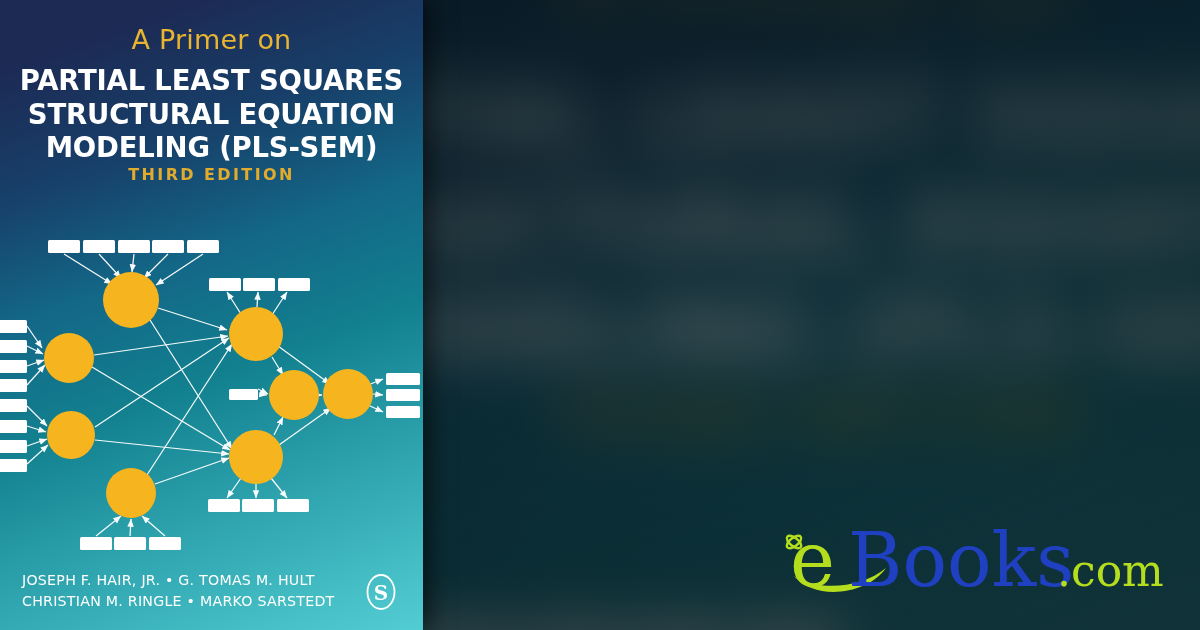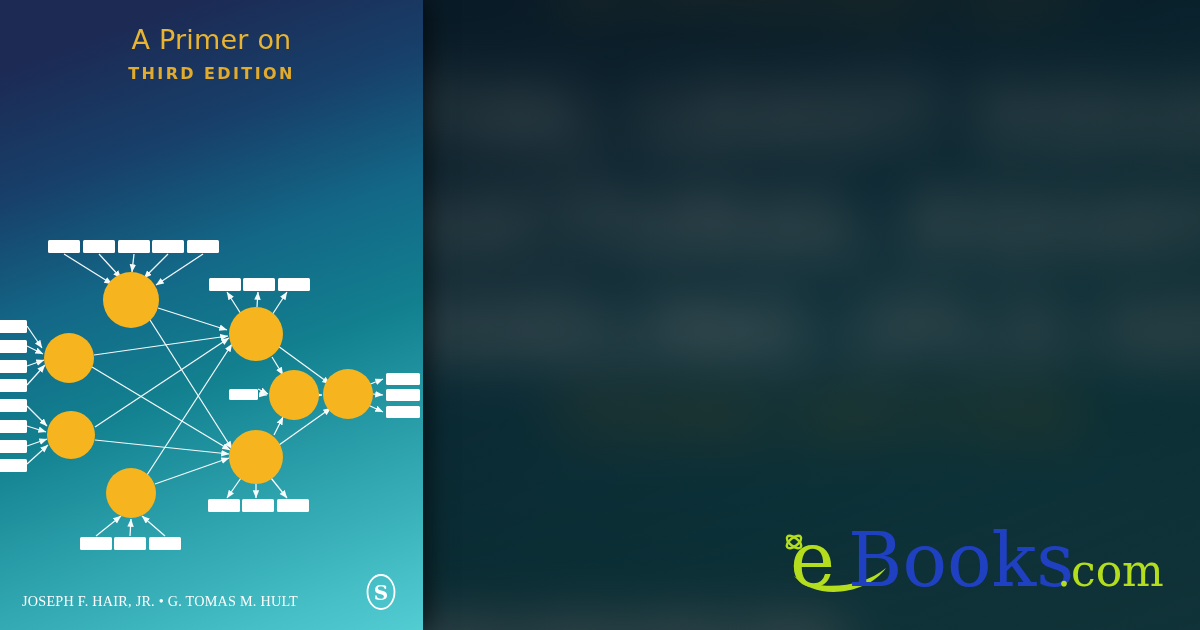--- a/index.html
+++ b/index.html
@@ -58,21 +58,21 @@
     margin-top:0;font-family:"DejaVu Sans",sans-serif;
   }
 
   
   .authors{
     position:absolute;left:22px;bottom:18px;width:330px;
     color:#ffffff;font-size:14.2px;line-height:1.48;
     letter-spacing:.25px;font-family:"DejaVu Sans",sans-serif;
     white-space:nowrap;
   }
-  .authors .a-line{display:block;font-family:Liberation Serif, serif;}
+  .authors .a-line{display:block;}
 
   
   .sage{position:absolute;right:22px;bottom:16px;width:40px;height:44px;}
 
   
   #diagram{position:absolute;left:0;top:228px;width:423px;height:340px;}
   #diagram svg{display:block;}
 
   
   #ebooks-logo{
@@ -143,20 +143,25 @@
       </div>
     </div>
     <div id="bg-tint"></div>
   </div>
 
   <div id="cover">
     <div class="cover-bg"></div>
 
     <div class="title-block">
       <div class="t-primer">A Primer on</div>
+      <div class="t-main">
+        <span class="ln">PARTIAL LEAST SQUARES</span>
+        <span class="ln">STRUCTURAL EQUATION</span>
+        <span class="ln">MODELING (PLS-SEM)</span>
+      </div>
       <div class="t-ed">THIRD EDITION</div>
     </div>
 
     <div id="diagram">
       <svg width="423" height="340" viewBox="0 0 423 340">
         <defs>
           <marker id="ah" markerWidth="7" markerHeight="7" refX="6.2" refY="2.6" orient="auto" markerUnits="strokeWidth">
             <path d="M0,0 L6.4,2.6 L0,5.2 z" fill="#ffffff"></path>
           </marker>
         </defs>
@@ -258,20 +263,21 @@
           <circle cx="256" cy="106" r="27"></circle>
           <circle cx="294" cy="167" r="25"></circle>
           <circle cx="256" cy="229" r="27"></circle>
           <circle cx="348" cy="166" r="25"></circle>
         </g>
       </svg>
     </div>
 
     <div class="authors">
       <span class="a-line">JOSEPH F. HAIR, JR. • G. TOMAS M. HULT</span>
+      <span class="a-line">CHRISTIAN  M. RINGLE • MARKO SARSTEDT</span>
     </div>
 
     <div class="sage">
       <svg width="40" height="44" viewBox="0 0 40 44">
         <ellipse cx="20" cy="22" rx="13.5" ry="17" fill="none" stroke="#ffffff" stroke-width="1.8"></ellipse>
         <text x="20" y="30" text-anchor="middle" font-family="DejaVu Serif, serif" font-size="20" font-weight="bold" fill="#ffffff">S</text>
       </svg>
     </div>
   </div>
 

